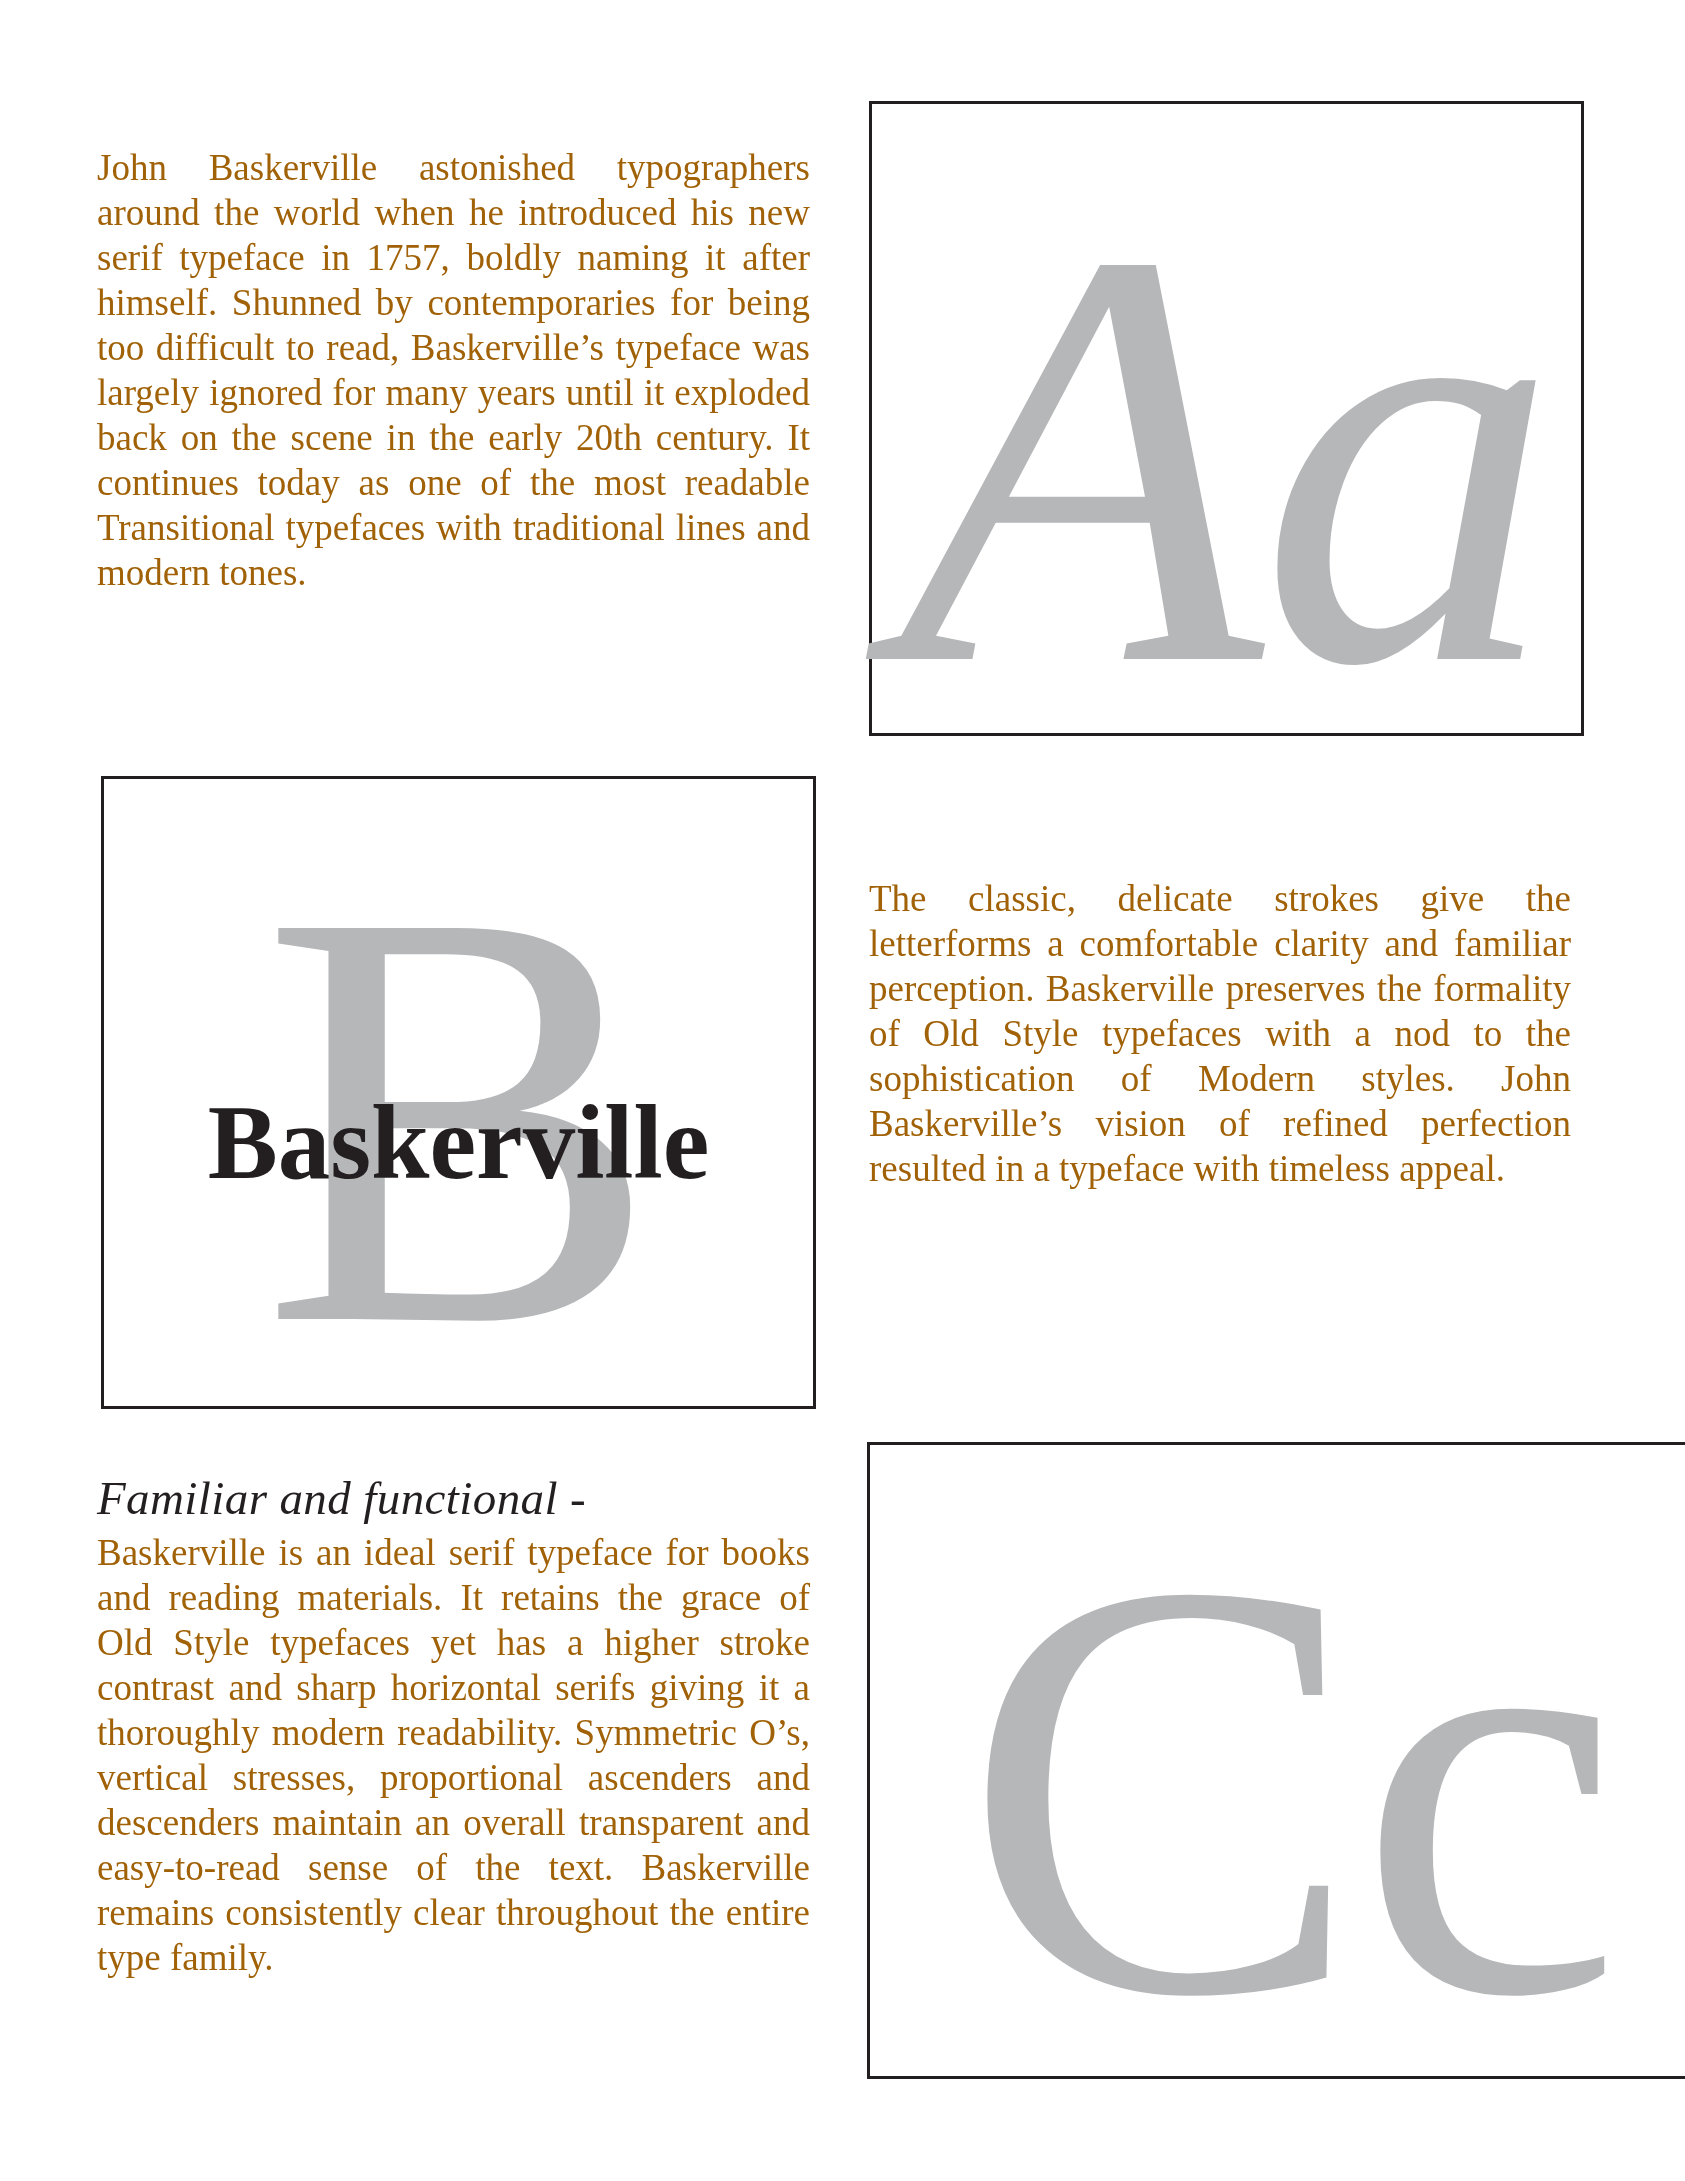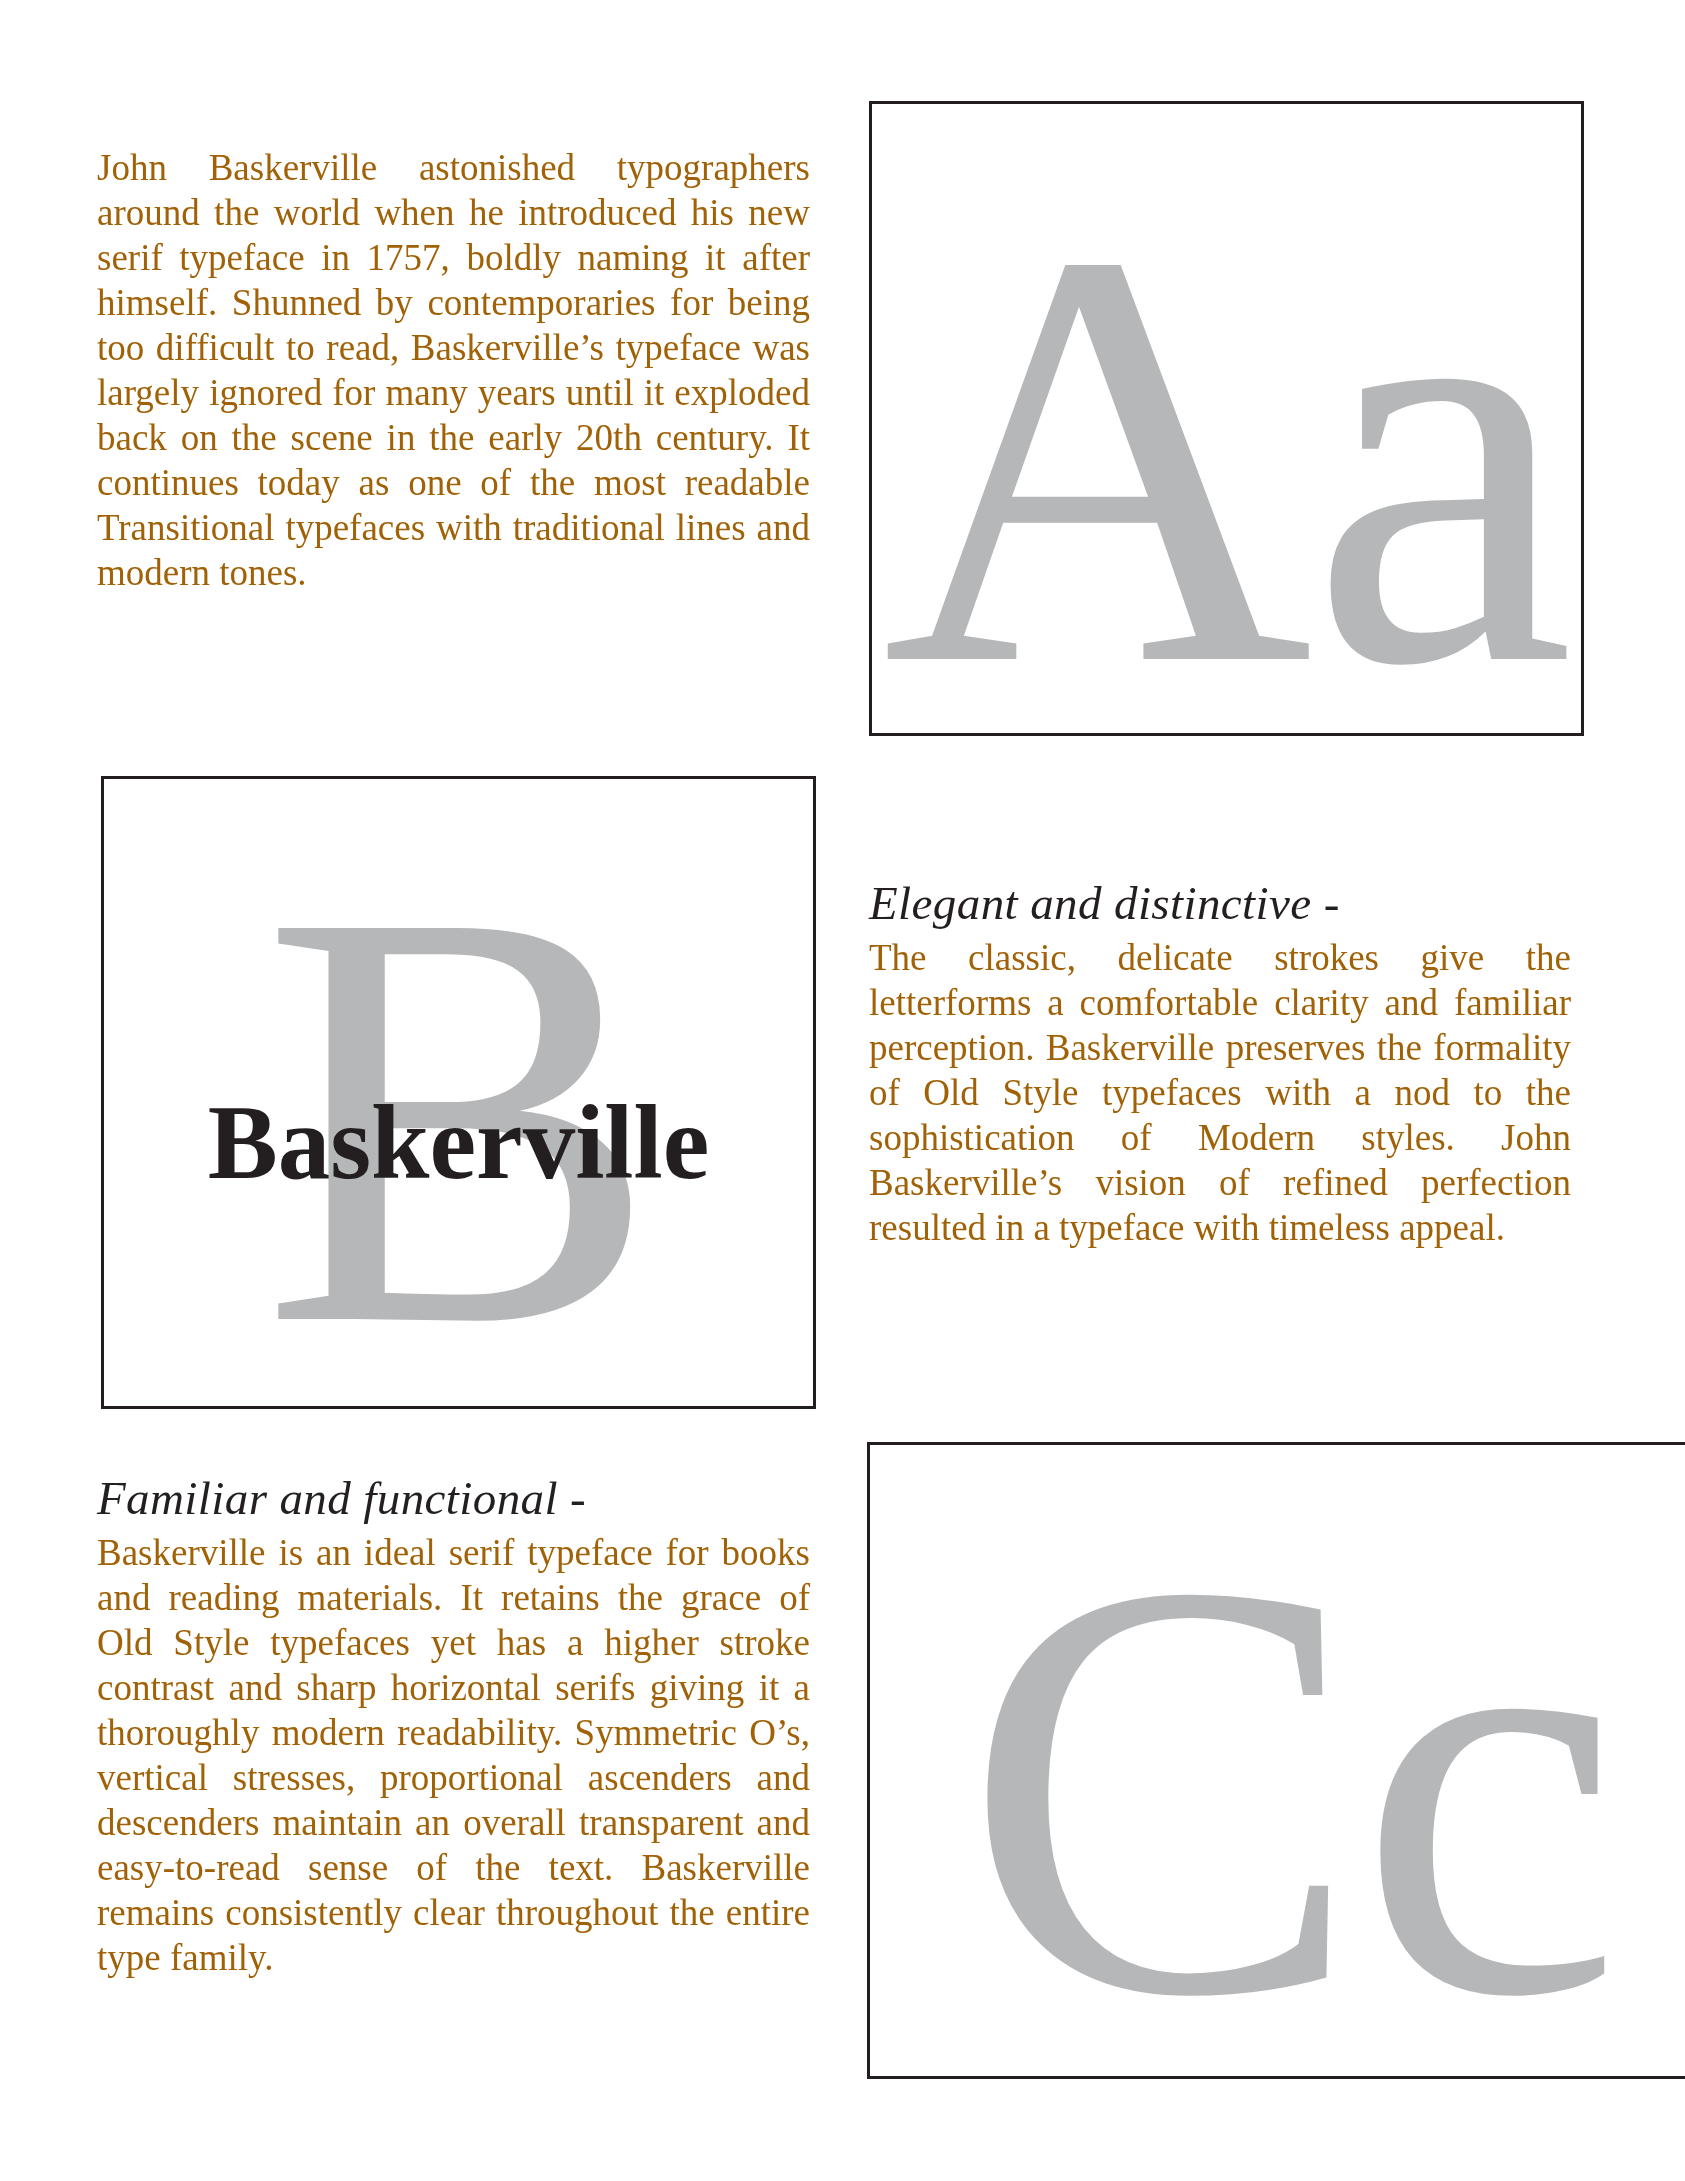--- a/index.html
+++ b/index.html
@@ -59,21 +59,21 @@
     position: absolute;
     left: 0;
     right: 0;
     text-align: center;
     font-size: 597px;
     line-height: 1;
     color: #b5b7b9;
     letter-spacing: -3.5px;
     white-space: nowrap;
   }
-  #box-aa .big-letters { top: 55px; }
+  #box-aa .big-letters { top: 55px; font-style: italic; }
   #box-b  .big-letters { top: 40px; }
   #box-cc .big-letters { top: 45px; }
 
   .overlay-word {
     position: absolute;
     left: 0;
     right: 0;
     top: 311px;
     text-align: center;
     font-size: 105px;
@@ -95,21 +95,20 @@
   <div class="specimen-box" id="box-aa">
     <div class="big-letters">Aa</div>
   </div>
 
   <div class="specimen-box" id="box-b">
     <div class="big-letters">B</div>
     <div class="overlay-word">Baskerville</div>
   </div>
 
   <section class="text-block" id="sec-elegant">
-    <h2 class="blk-heading">Elegant and distinctive -</h2>
     <p class="blk-body">The classic, delicate strokes give the letterforms a comfortable clarity and familiar perception. Baskerville preserves the formality of Old Style typefaces with a nod to the sophistication of Modern styles. John Baskerville’s vision of refined perfection resulted in a typeface with timeless appeal.</p>
   </section>
 
   <section class="text-block" id="sec-familiar">
     <h2 class="blk-heading">Familiar and functional -</h2>
     <p class="blk-body">Baskerville is an ideal serif typeface for books and reading materials. It retains the grace of Old Style typefaces yet has a higher stroke contrast and sharp horizontal serifs giving it a thoroughly modern readability. Symmetric O’s, vertical stresses, proportional ascenders and descenders maintain an overall transparent and easy-to-read sense of the text. Baskerville remains consistently clear throughout the entire type family.</p>
   </section>
 
   <div class="specimen-box" id="box-cc">
     <div class="big-letters">Cc</div>

